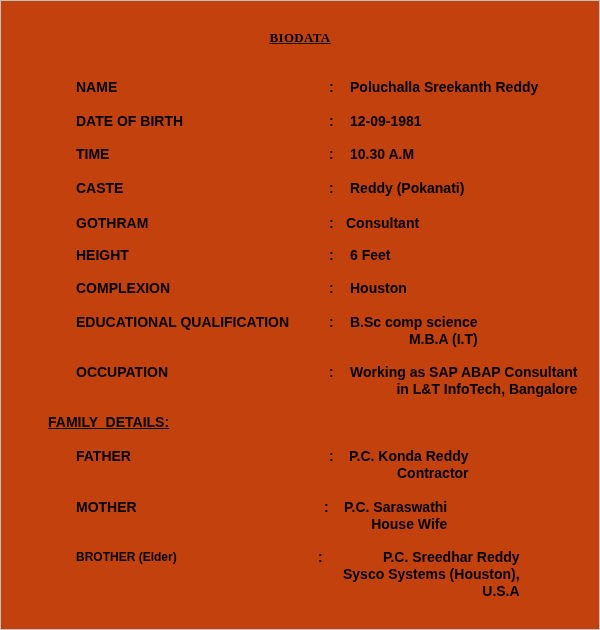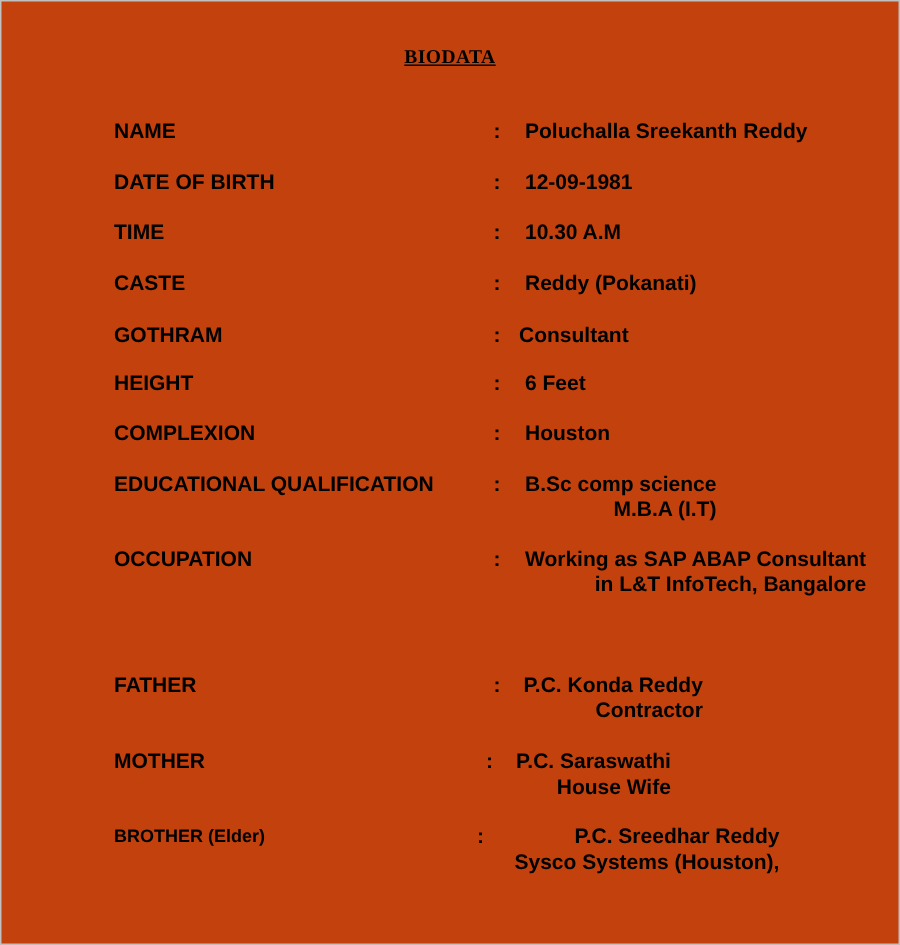--- a/index.html
+++ b/index.html
@@ -117,35 +117,37 @@
     <span class="line" style="padding-left:1px">M.B.A (I.T)</span>
   </div>
 
   <div class="lbl" style="top:363px">OCCUPATION</div>
   <div class="colon" style="top:363px;left:328px">:</div>
   <div class="val" style="top:363px;left:349px">
     <span class="line">Working as SAP ABAP Consultant</span>
     <span class="line" style="padding-left:6px">in L&amp;T InfoTech, Bangalore</span>
   </div>
 
+  <div class="section-heading" style="top:413px">FAMILY  DETAILS:</div>
 
   <div class="lbl" style="top:447px">FATHER</div>
   <div class="colon" style="top:447px;left:328px">:</div>
   <div class="val" style="top:447px;left:348px">
     <span class="line">P.C. Konda Reddy</span>
     <span class="line" style="padding-left:2px">Contractor</span>
   </div>
 
   <div class="lbl" style="top:498px">MOTHER</div>
   <div class="colon" style="top:498px;left:323px">:</div>
   <div class="val" style="top:498px;left:343px">
     <span class="line">P.C. Saraswathi</span>
     <span class="line" style="padding-left:-1px">House Wife</span>
   </div>
 
   <div class="lbl big" style="top:548px">BROTHER (Elder)</div>
   <div class="colon" style="top:548px;left:317px">:</div>
   <div class="val" style="top:548px;left:340px">
     <span class="line">P.C. Sreedhar Reddy</span>
     <span class="line" style="padding-left:2px">Sysco Systems (Houston),</span>
+    <span class="line" style="padding-left:3px">U.S.A</span>
   </div>
 
 </div>
 
 </body></html>

